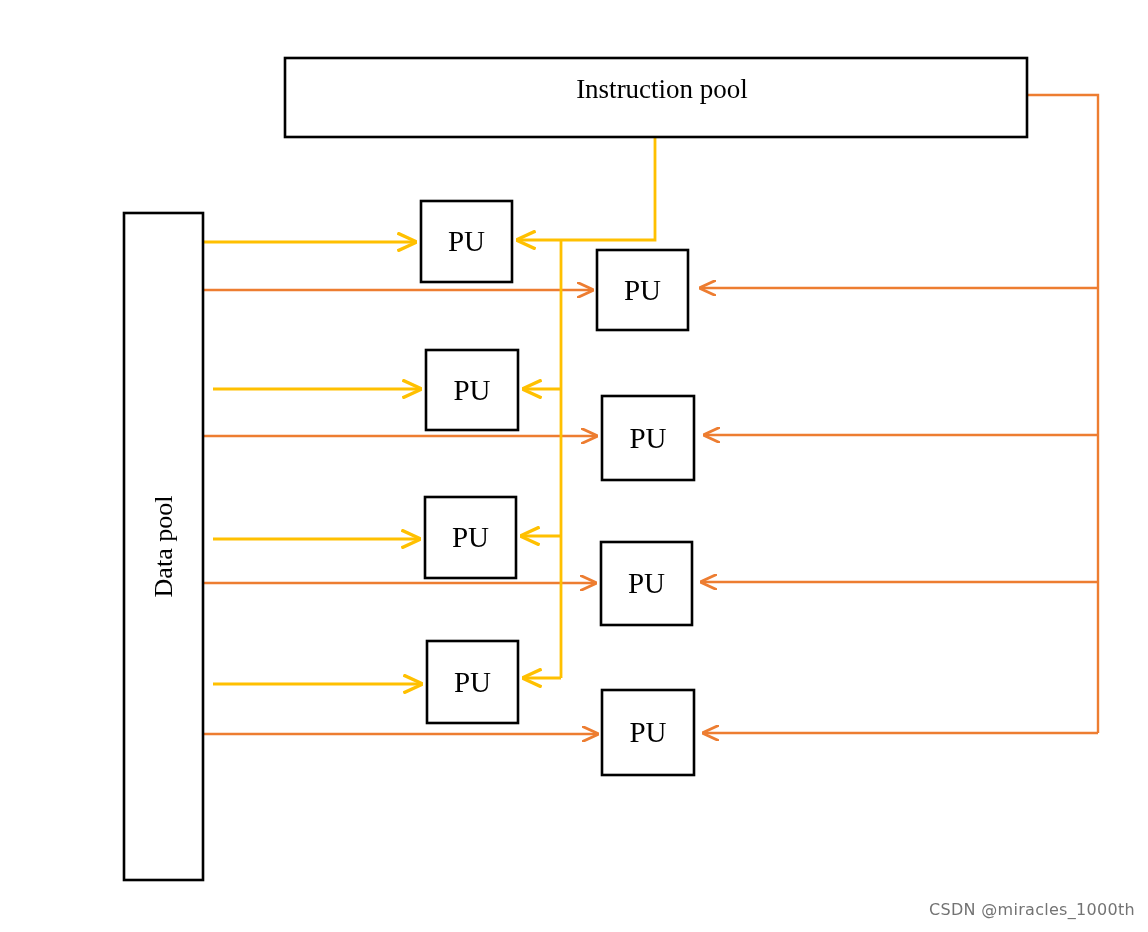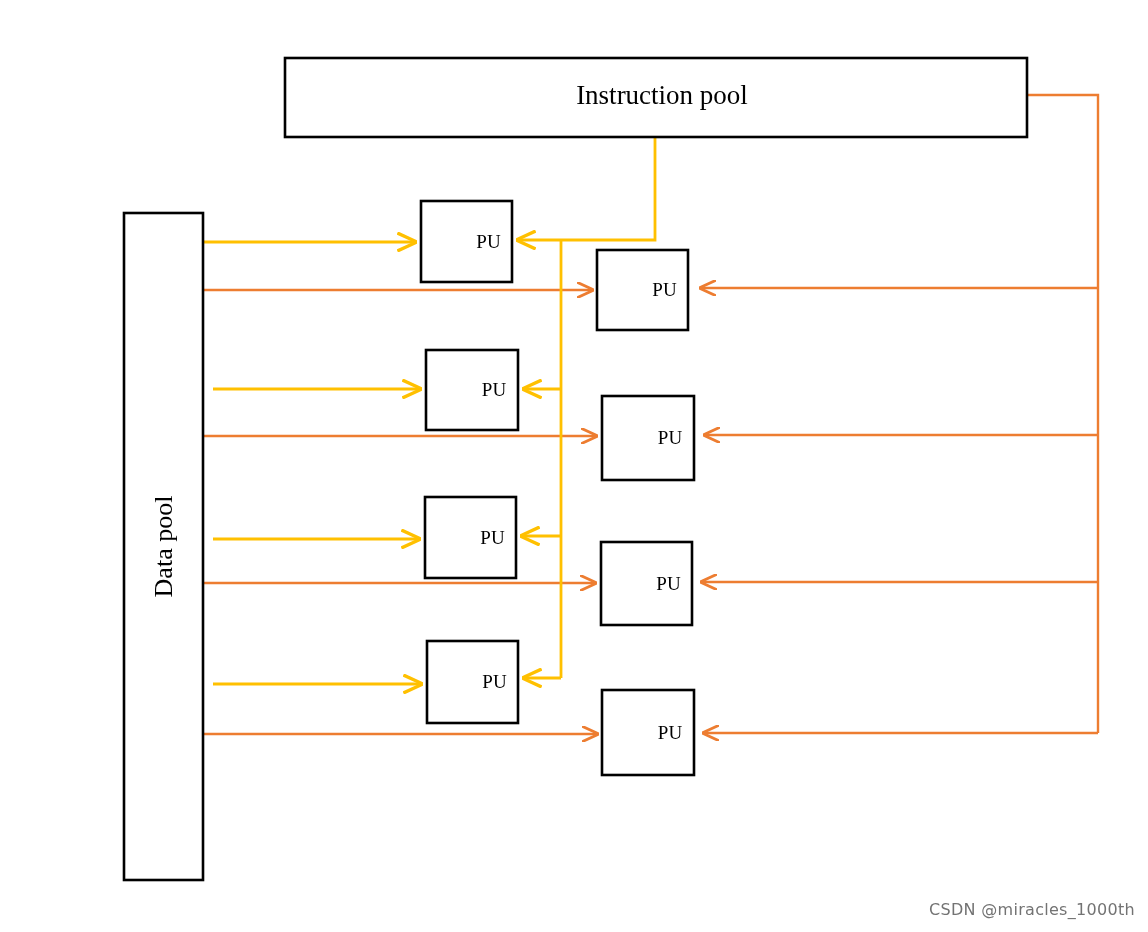--- a/index.html
+++ b/index.html
@@ -30,22 +30,21 @@
     align-items: center;
     justify-content: center;
     color: #000000;
     pointer-events: none;
     white-space: nowrap;
   }
   .instr-label {
     font-size: 27px;
   }
   .pu-label {
-    font-size: 19px;
-    margin-left: 22px;
+    font-size: 29px;
   }
   .datapool-label {
     font-size: 26px;
     transform: rotate(-90deg);
   }
   .watermark {
     position: absolute;
     right: 13px;
     bottom: 13px;
     font-family: "DejaVu Sans", "Liberation Sans", sans-serif;
@@ -108,21 +107,21 @@
     <rect x="426" y="350" width="92" height="80" fill="#FFFFFF" stroke="#000000" stroke-width="2.6"></rect>
     <rect x="425" y="497" width="91" height="81" fill="#FFFFFF" stroke="#000000" stroke-width="2.6"></rect>
     <rect x="427" y="641" width="91" height="82" fill="#FFFFFF" stroke="#000000" stroke-width="2.6"></rect>
 
     <rect x="597" y="250" width="91" height="80" fill="#FFFFFF" stroke="#000000" stroke-width="2.6"></rect>
     <rect x="602" y="396" width="92" height="84" fill="#FFFFFF" stroke="#000000" stroke-width="2.6"></rect>
     <rect x="601" y="542" width="91" height="83" fill="#FFFFFF" stroke="#000000" stroke-width="2.6"></rect>
     <rect x="602" y="690" width="92" height="85" fill="#FFFFFF" stroke="#000000" stroke-width="2.6"></rect>
   </svg>
 
-  <div class="box-label instr-label" style="left:285px; top:56px; width:754px; height:79px;">Instruction pool</div>
+  <div class="box-label instr-label" style="left:285px; top:50px; width:754px; height:79px;">Instruction pool</div>
 
   <div class="box-label datapool-label" style="left:124px; top:213px; width:79px; height:667px;">Data pool</div>
 
   <div class="box-label pu-label" style="left:421px; top:201px; width:91px; height:81px;">PU</div>
   <div class="box-label pu-label" style="left:597px; top:250px; width:91px; height:80px;">PU</div>
   <div class="box-label pu-label" style="left:426px; top:350px; width:92px; height:80px;">PU</div>
   <div class="box-label pu-label" style="left:602px; top:396px; width:92px; height:84px;">PU</div>
   <div class="box-label pu-label" style="left:425px; top:497px; width:91px; height:81px;">PU</div>
   <div class="box-label pu-label" style="left:601px; top:542px; width:91px; height:83px;">PU</div>
   <div class="box-label pu-label" style="left:427px; top:641px; width:91px; height:82px;">PU</div>

